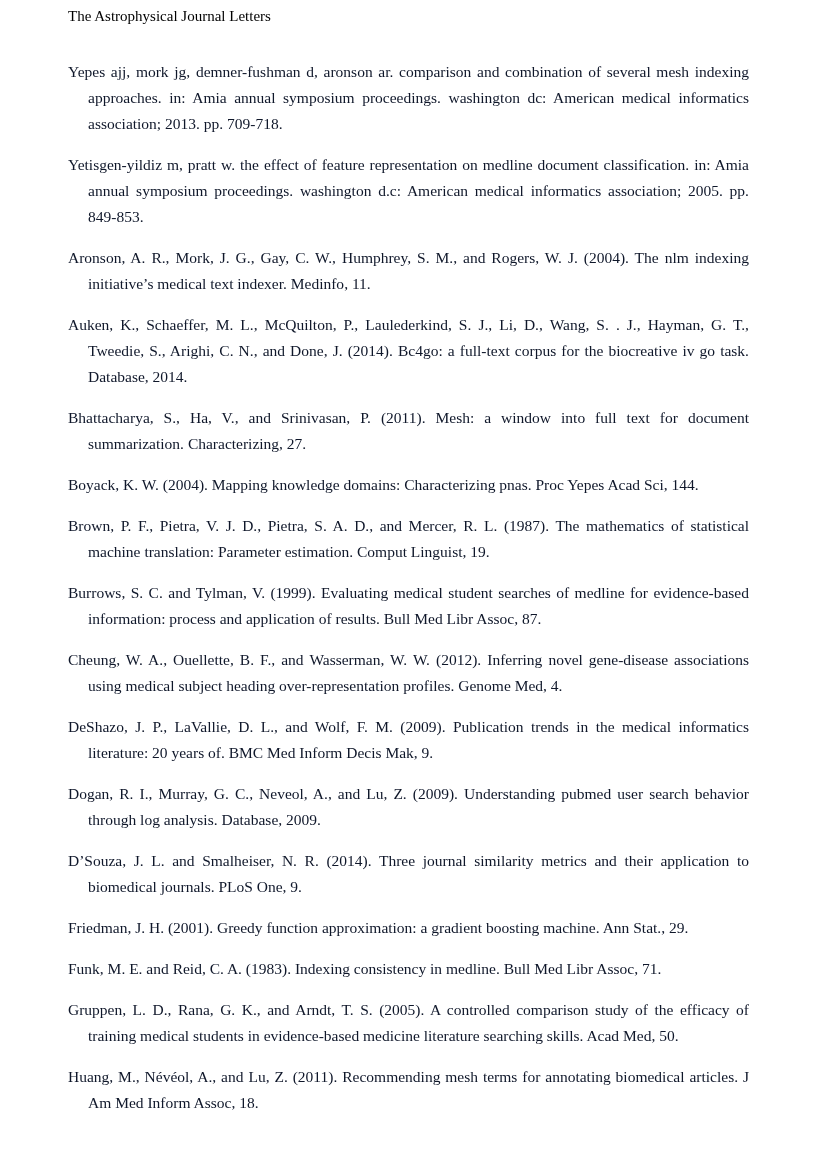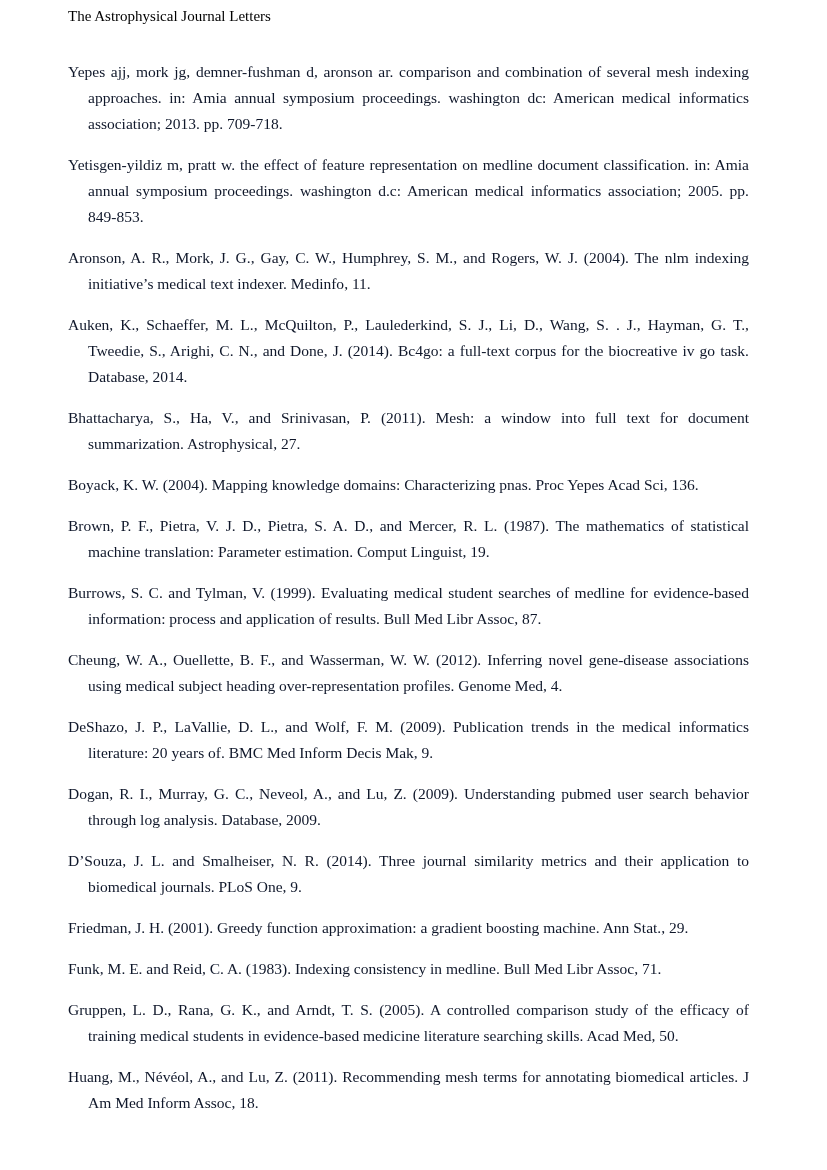--- a/index.html
+++ b/index.html
@@ -53,22 +53,22 @@
 <body>
 
 <div class="page">
   <div class="running-header">The Astrophysical Journal Letters</div>
 
   <div class="references">
       <p class="ref"><span>Yepes ajj, mork jg, demner-fushman d, aronson ar. comparison and combination of several mesh indexing approaches. in: Amia annual symposium proceedings. washington dc: American medical informatics association; 2013. pp. 709-718.</span></p>
       <p class="ref"><span>Yetisgen-yildiz m, pratt w. the effect of feature representation on medline document classification. in: Amia annual symposium proceedings. washington d.c: American medical informatics association; 2005. pp. 849-853.</span></p>
       <p class="ref"><span>Aronson, A. R., Mork, J. G., Gay, C. W., Humphrey, S. M., and Rogers, W. J. (2004). The nlm indexing initiative’s medical text indexer. </span><span class="it">Medinfo</span><span>, 11.</span></p>
       <p class="ref"><span>Auken, K., Schaeffer, M. L., McQuilton, P., Laulederkind, S. J., Li, D., Wang, S. . J., Hayman, G. T., Tweedie, S., Arighi, C. N., and Done, J. (2014). Bc4go: a full-text corpus for the biocreative iv go task. </span><span class="it">Database</span><span>, 2014.</span></p>
-      <p class="ref"><span>Bhattacharya, S., Ha, V., and Srinivasan, P. (2011). Mesh: a window into full text for document summarization. </span><span class="it">Astrophysical</span><span>, 27.</span></p>
-      <p class="ref"><span>Boyack, K. W. (2004). Mapping knowledge domains: Characterizing pnas. </span><span class="it">Proc Yepes Acad Sci</span><span>, 136.</span></p>
+      <p class="ref"><span>Bhattacharya, S., Ha, V., and Srinivasan, P. (2011). Mesh: a window into full text for document summarization. </span><span class="it">Characterizing</span><span>, 27.</span></p>
+      <p class="ref"><span>Boyack, K. W. (2004). Mapping knowledge domains: Characterizing pnas. </span><span class="it">Proc Yepes Acad Sci</span><span>, 144.</span></p>
       <p class="ref"><span>Brown, P. F., Pietra, V. J. D., Pietra, S. A. D., and Mercer, R. L. (1987). The mathematics of statistical machine translation: Parameter estimation. </span><span class="it">Comput Linguist</span><span>, 19.</span></p>
       <p class="ref"><span>Burrows, S. C. and Tylman, V. (1999). Evaluating medical student searches of medline for evidence-based information: process and application of results. </span><span class="it">Bull Med Libr Assoc</span><span>, 87.</span></p>
       <p class="ref"><span>Cheung, W. A., Ouellette, B. F., and Wasserman, W. W. (2012). Inferring novel gene-disease associations using medical subject heading over-representation profiles. </span><span class="it">Genome Med</span><span>, 4.</span></p>
       <p class="ref"><span>DeShazo, J. P., LaVallie, D. L., and Wolf, F. M. (2009). Publication trends in the medical informatics literature: 20 years of. </span><span class="it">BMC Med Inform Decis Mak</span><span>, 9.</span></p>
       <p class="ref"><span>Dogan, R. I., Murray, G. C., Neveol, A., and Lu, Z. (2009). Understanding pubmed user search behavior through log analysis. </span><span class="it">Database</span><span>, 2009.</span></p>
       <p class="ref"><span>D’Souza, J. L. and Smalheiser, N. R. (2014). Three journal similarity metrics and their application to biomedical journals. </span><span class="it">PLoS One</span><span>, 9.</span></p>
       <p class="ref"><span>Friedman, J. H. (2001). Greedy function approximation: a gradient boosting machine. </span><span class="it">Ann Stat.</span><span>, 29.</span></p>
       <p class="ref"><span>Funk, M. E. and Reid, C. A. (1983). Indexing consistency in medline. </span><span class="it">Bull Med Libr Assoc</span><span>, 71.</span></p>
       <p class="ref"><span>Gruppen, L. D., Rana, G. K., and Arndt, T. S. (2005). A controlled comparison study of the efficacy of training medical students in evidence-based medicine literature searching skills. </span><span class="it">Acad Med</span><span>, 50.</span></p>
       <p class="ref"><span>Huang, M., Névéol, A., and Lu, Z. (2011). Recommending mesh terms for annotating biomedical articles. </span><span class="it">J Am Med Inform Assoc</span><span>, 18.</span></p>

